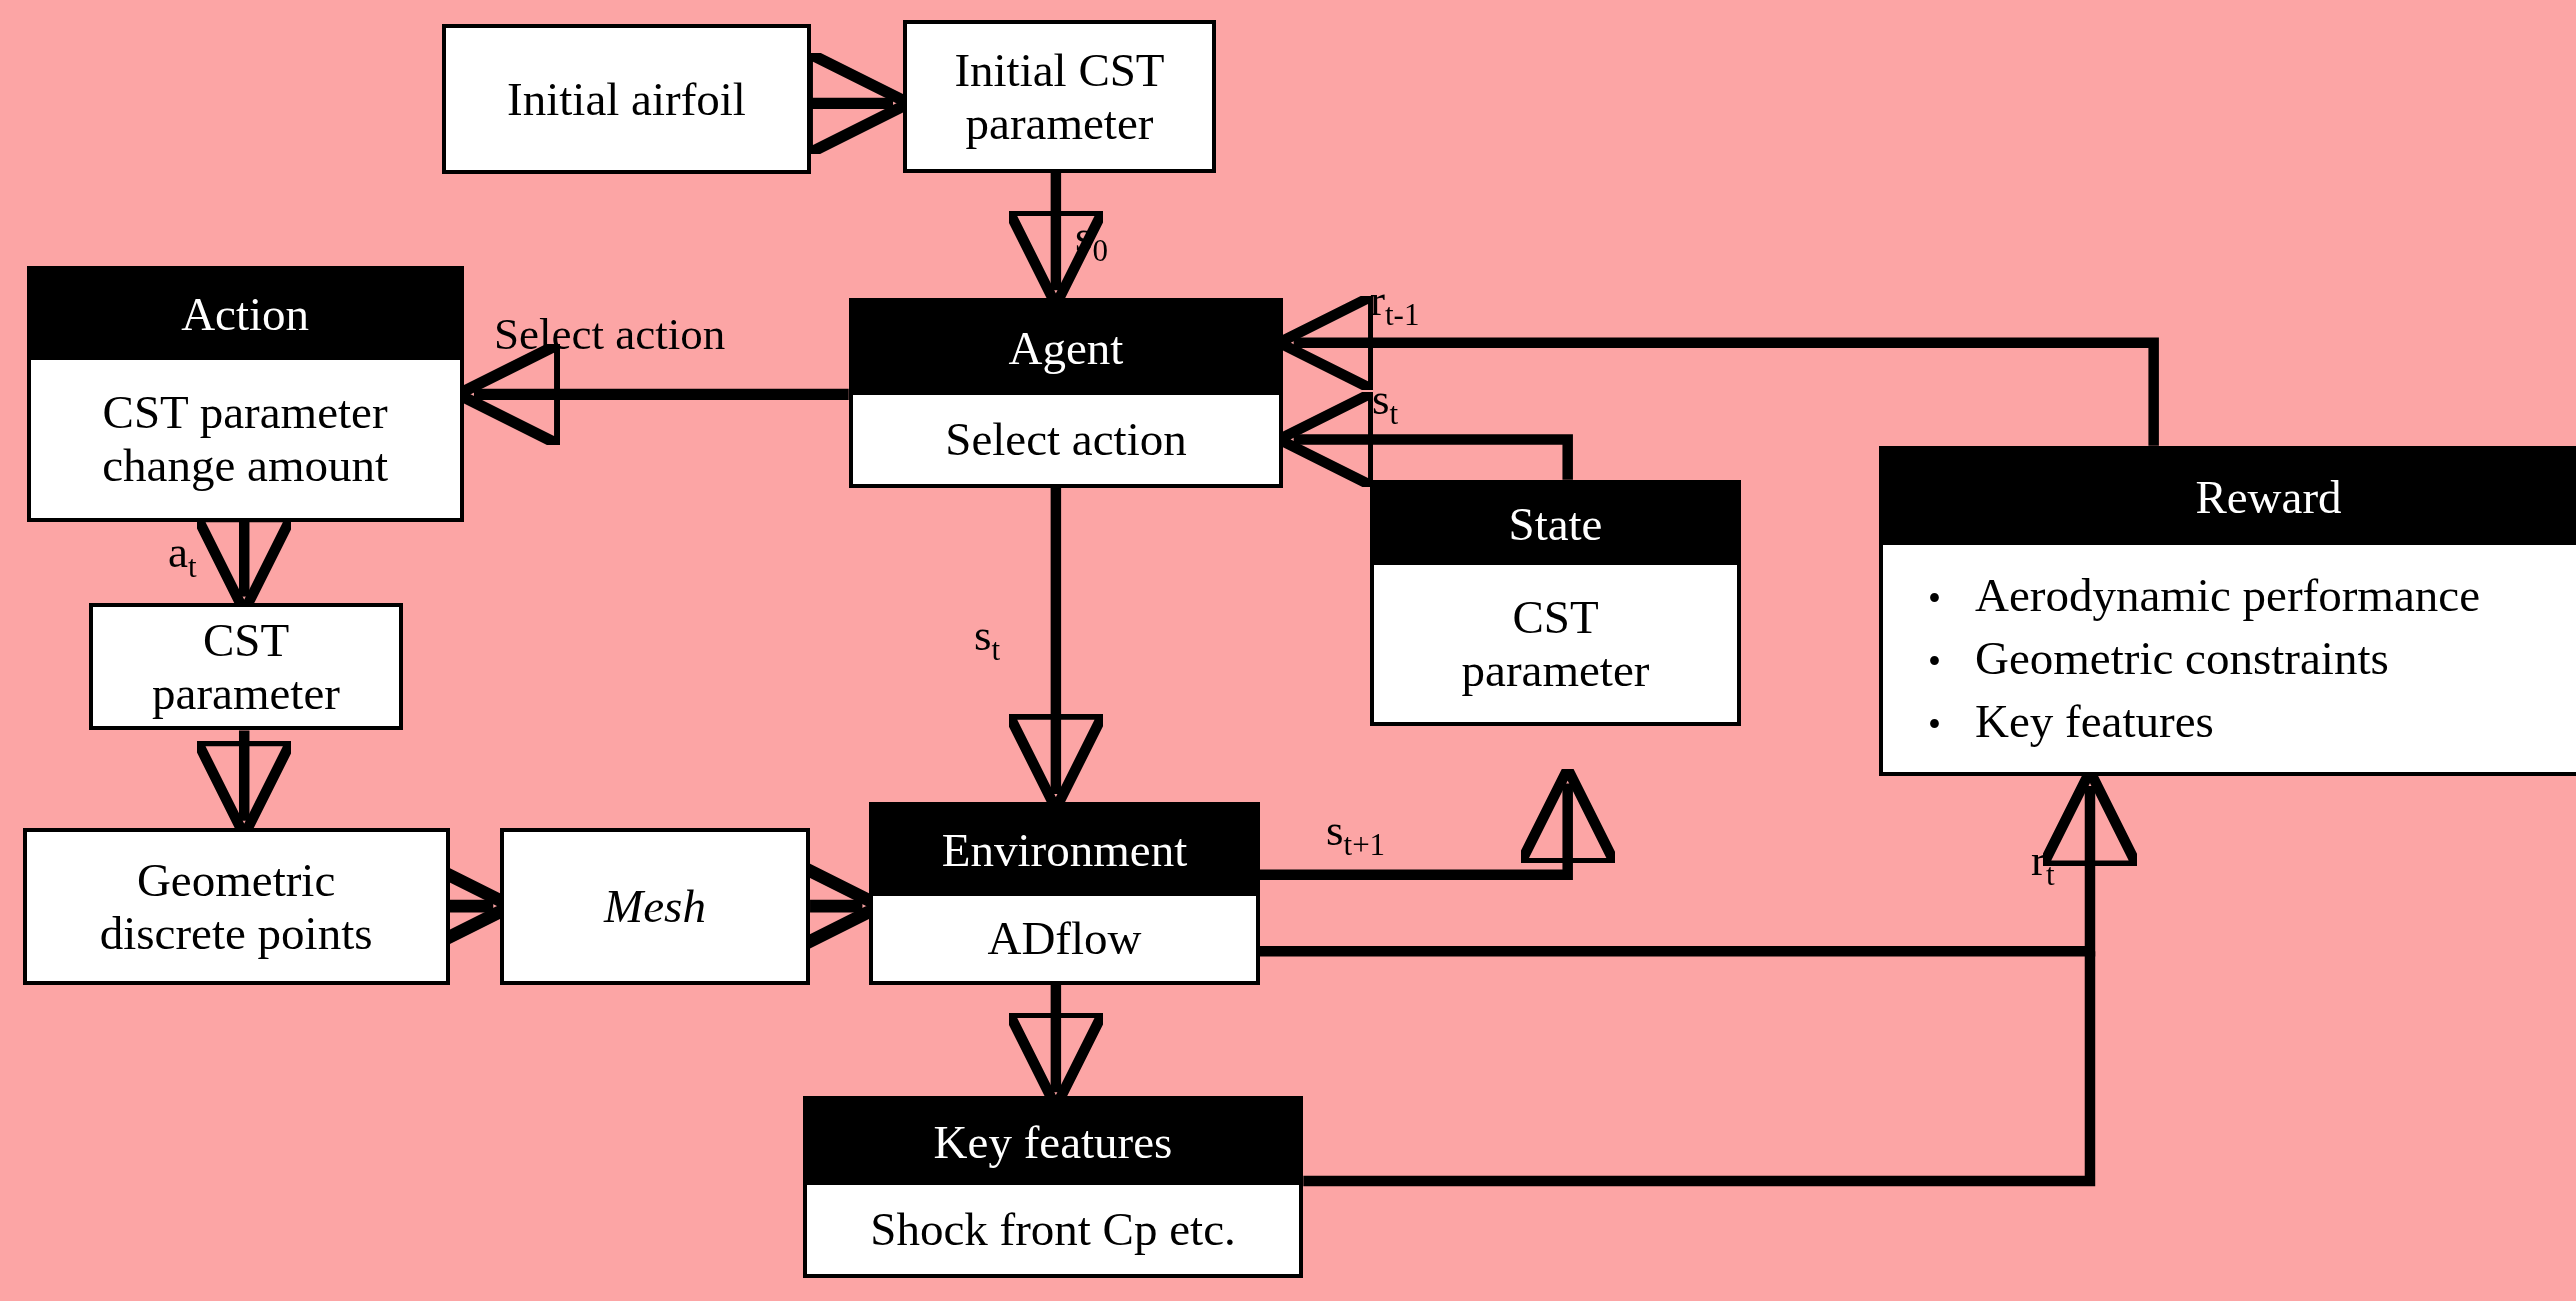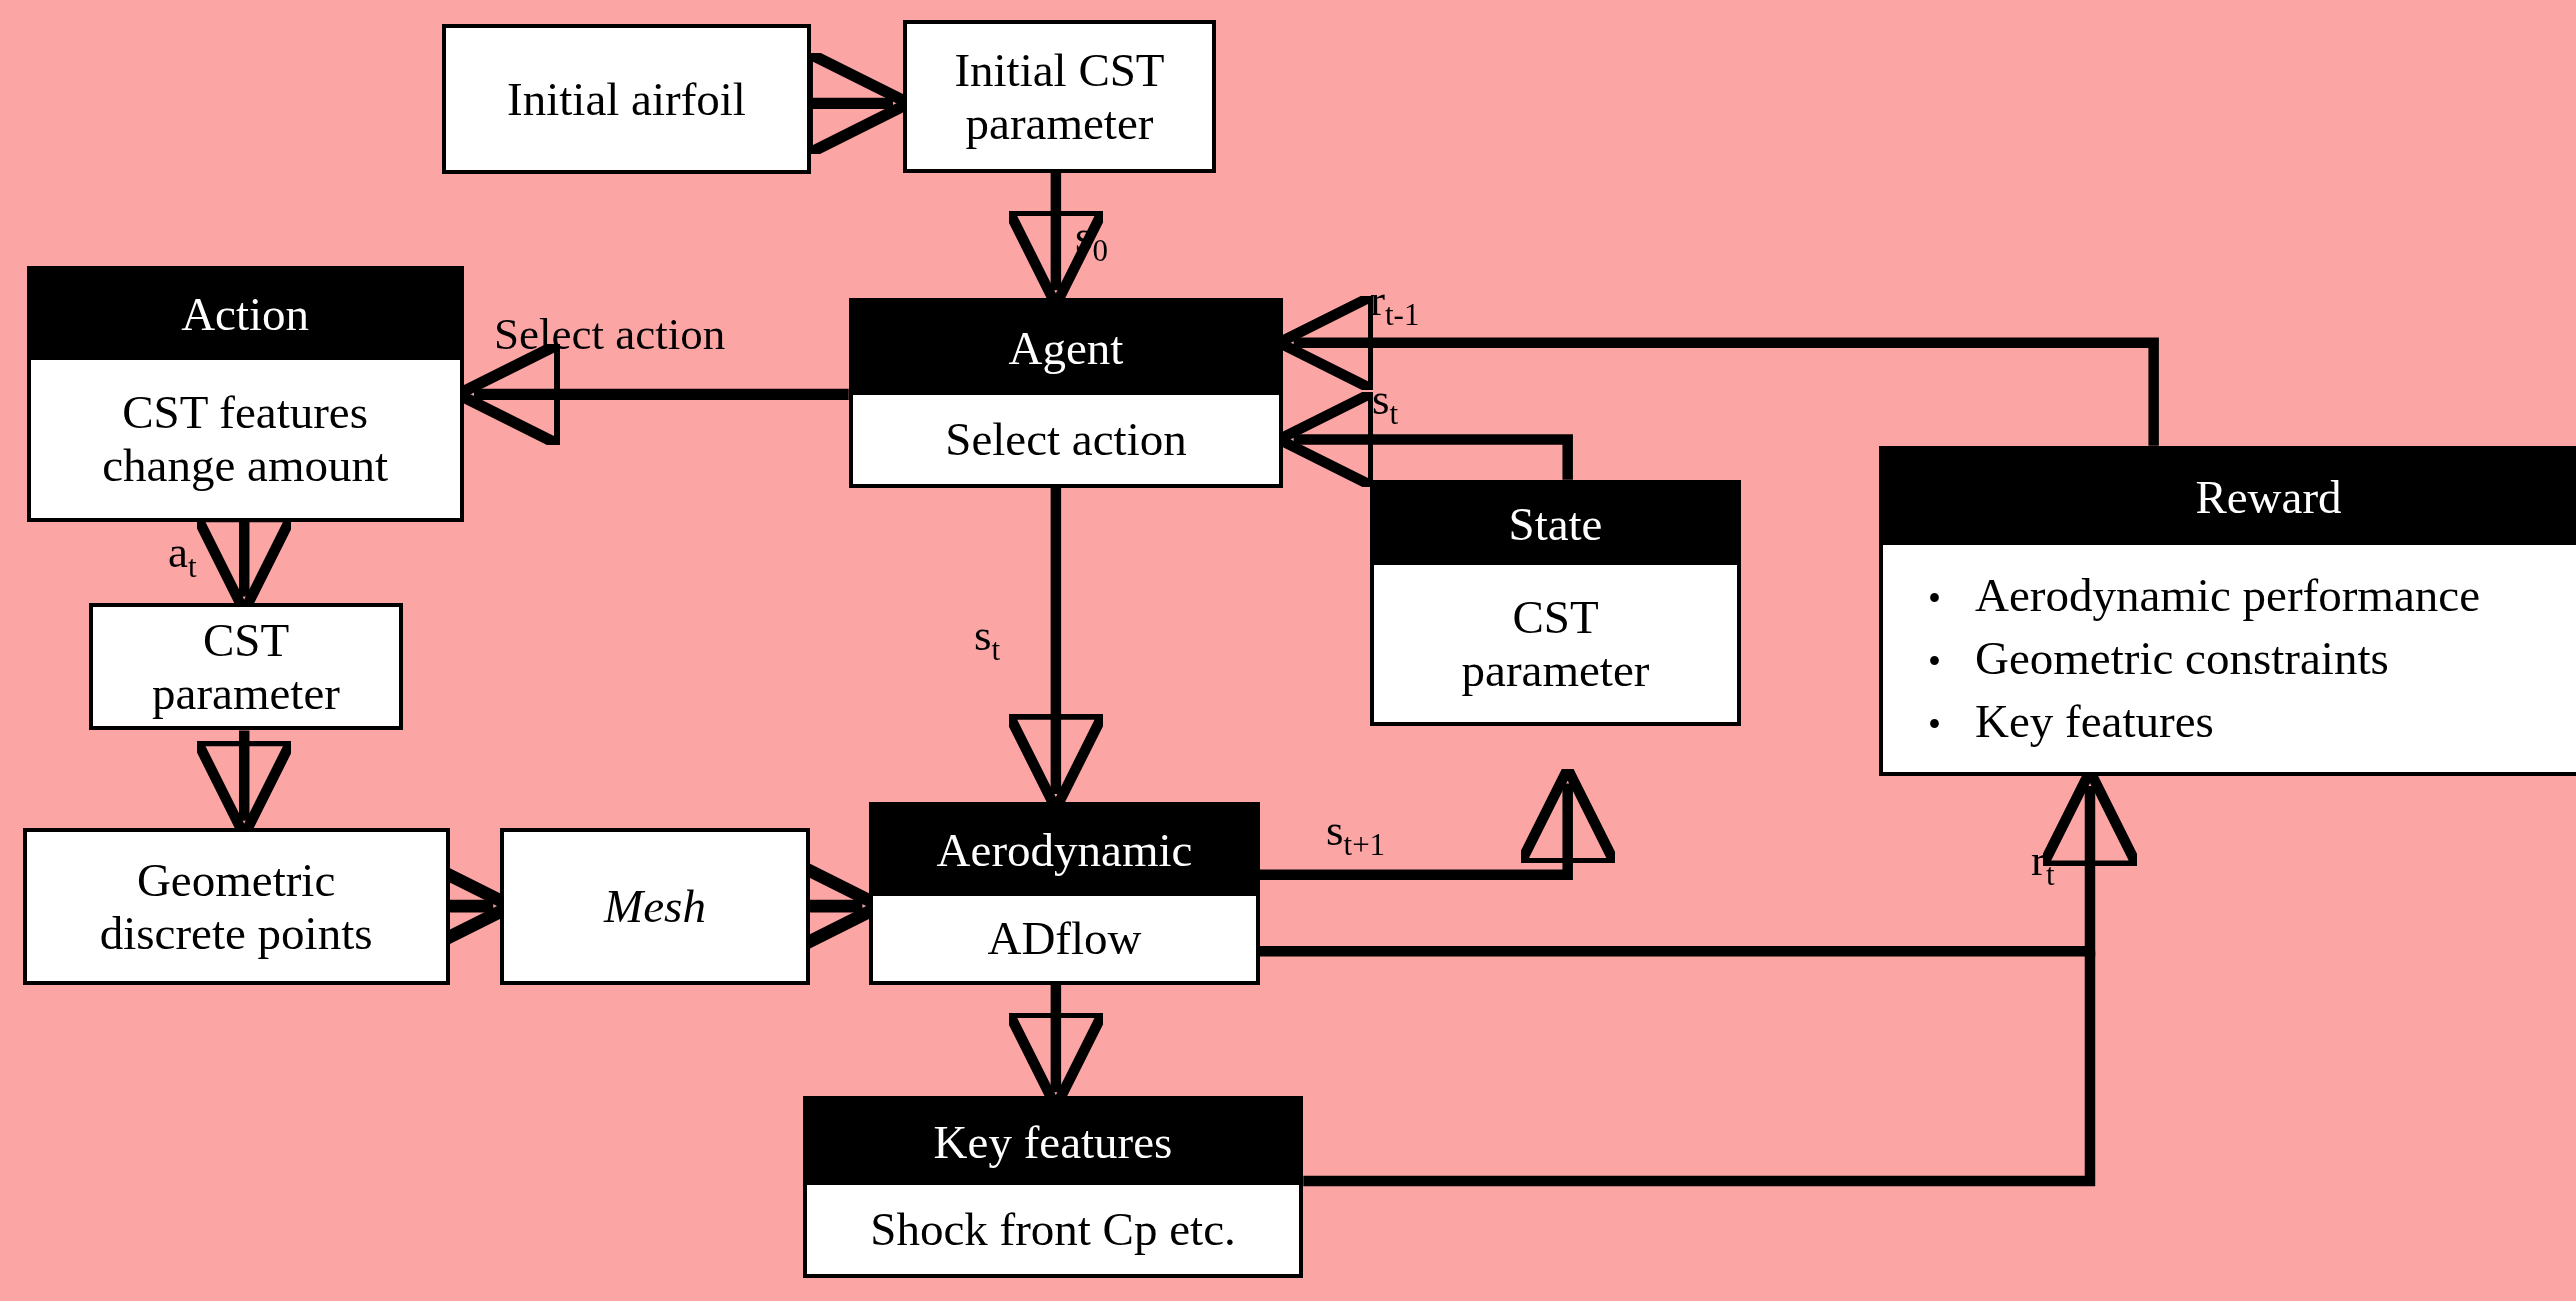--- a/index.html
+++ b/index.html
@@ -145,21 +145,21 @@
   <div class="node plain" style="left:903px; top:20px; width:313px; height:153px;">
     <div class="body" style="flex-direction:column;">
       <div>Initial CST</div>
       <div>parameter</div>
     </div>
   </div>
 
   <div class="node" style="left:26.6px; top:266px; width:437px; height:256px;">
     <div class="hdr" style="height:90px;">Action</div>
     <div class="body" style="flex-direction:column;">
-      <div>CST features</div>
+      <div>CST parameter</div>
       <div>change amount</div>
     </div>
   </div>
 
   <div class="node" style="left:849px; top:298px; width:434px; height:190px;">
     <div class="hdr" style="height:93px;">Agent</div>
     <div class="body">Select action</div>
   </div>
 
   <div class="node" style="left:1370px; top:480px; width:371px; height:246px;">
@@ -202,21 +202,21 @@
       <div>Geometric</div>
       <div>discrete points</div>
     </div>
   </div>
 
   <div class="node plain" style="left:500px; top:828px; width:310px; height:157px;font-style:italic;">
     <div class="body">Mesh</div>
   </div>
 
   <div class="node" style="left:869px; top:802px; width:391px; height:183px;">
-    <div class="hdr" style="height:90px;">Aerodynamic</div>
+    <div class="hdr" style="height:90px;">Environment</div>
     <div class="body">ADflow</div>
   </div>
 
   <div class="node" style="left:803px; top:1096px; width:500px; height:182px;">
     <div class="hdr" style="height:85px;">Key features</div>
     <div class="body">Shock front Cp etc.</div>
   </div>
 
   <div class="edge-label" style="left:1075px; top:214px;">
     <span>s</span><span class="sub">0</span>

